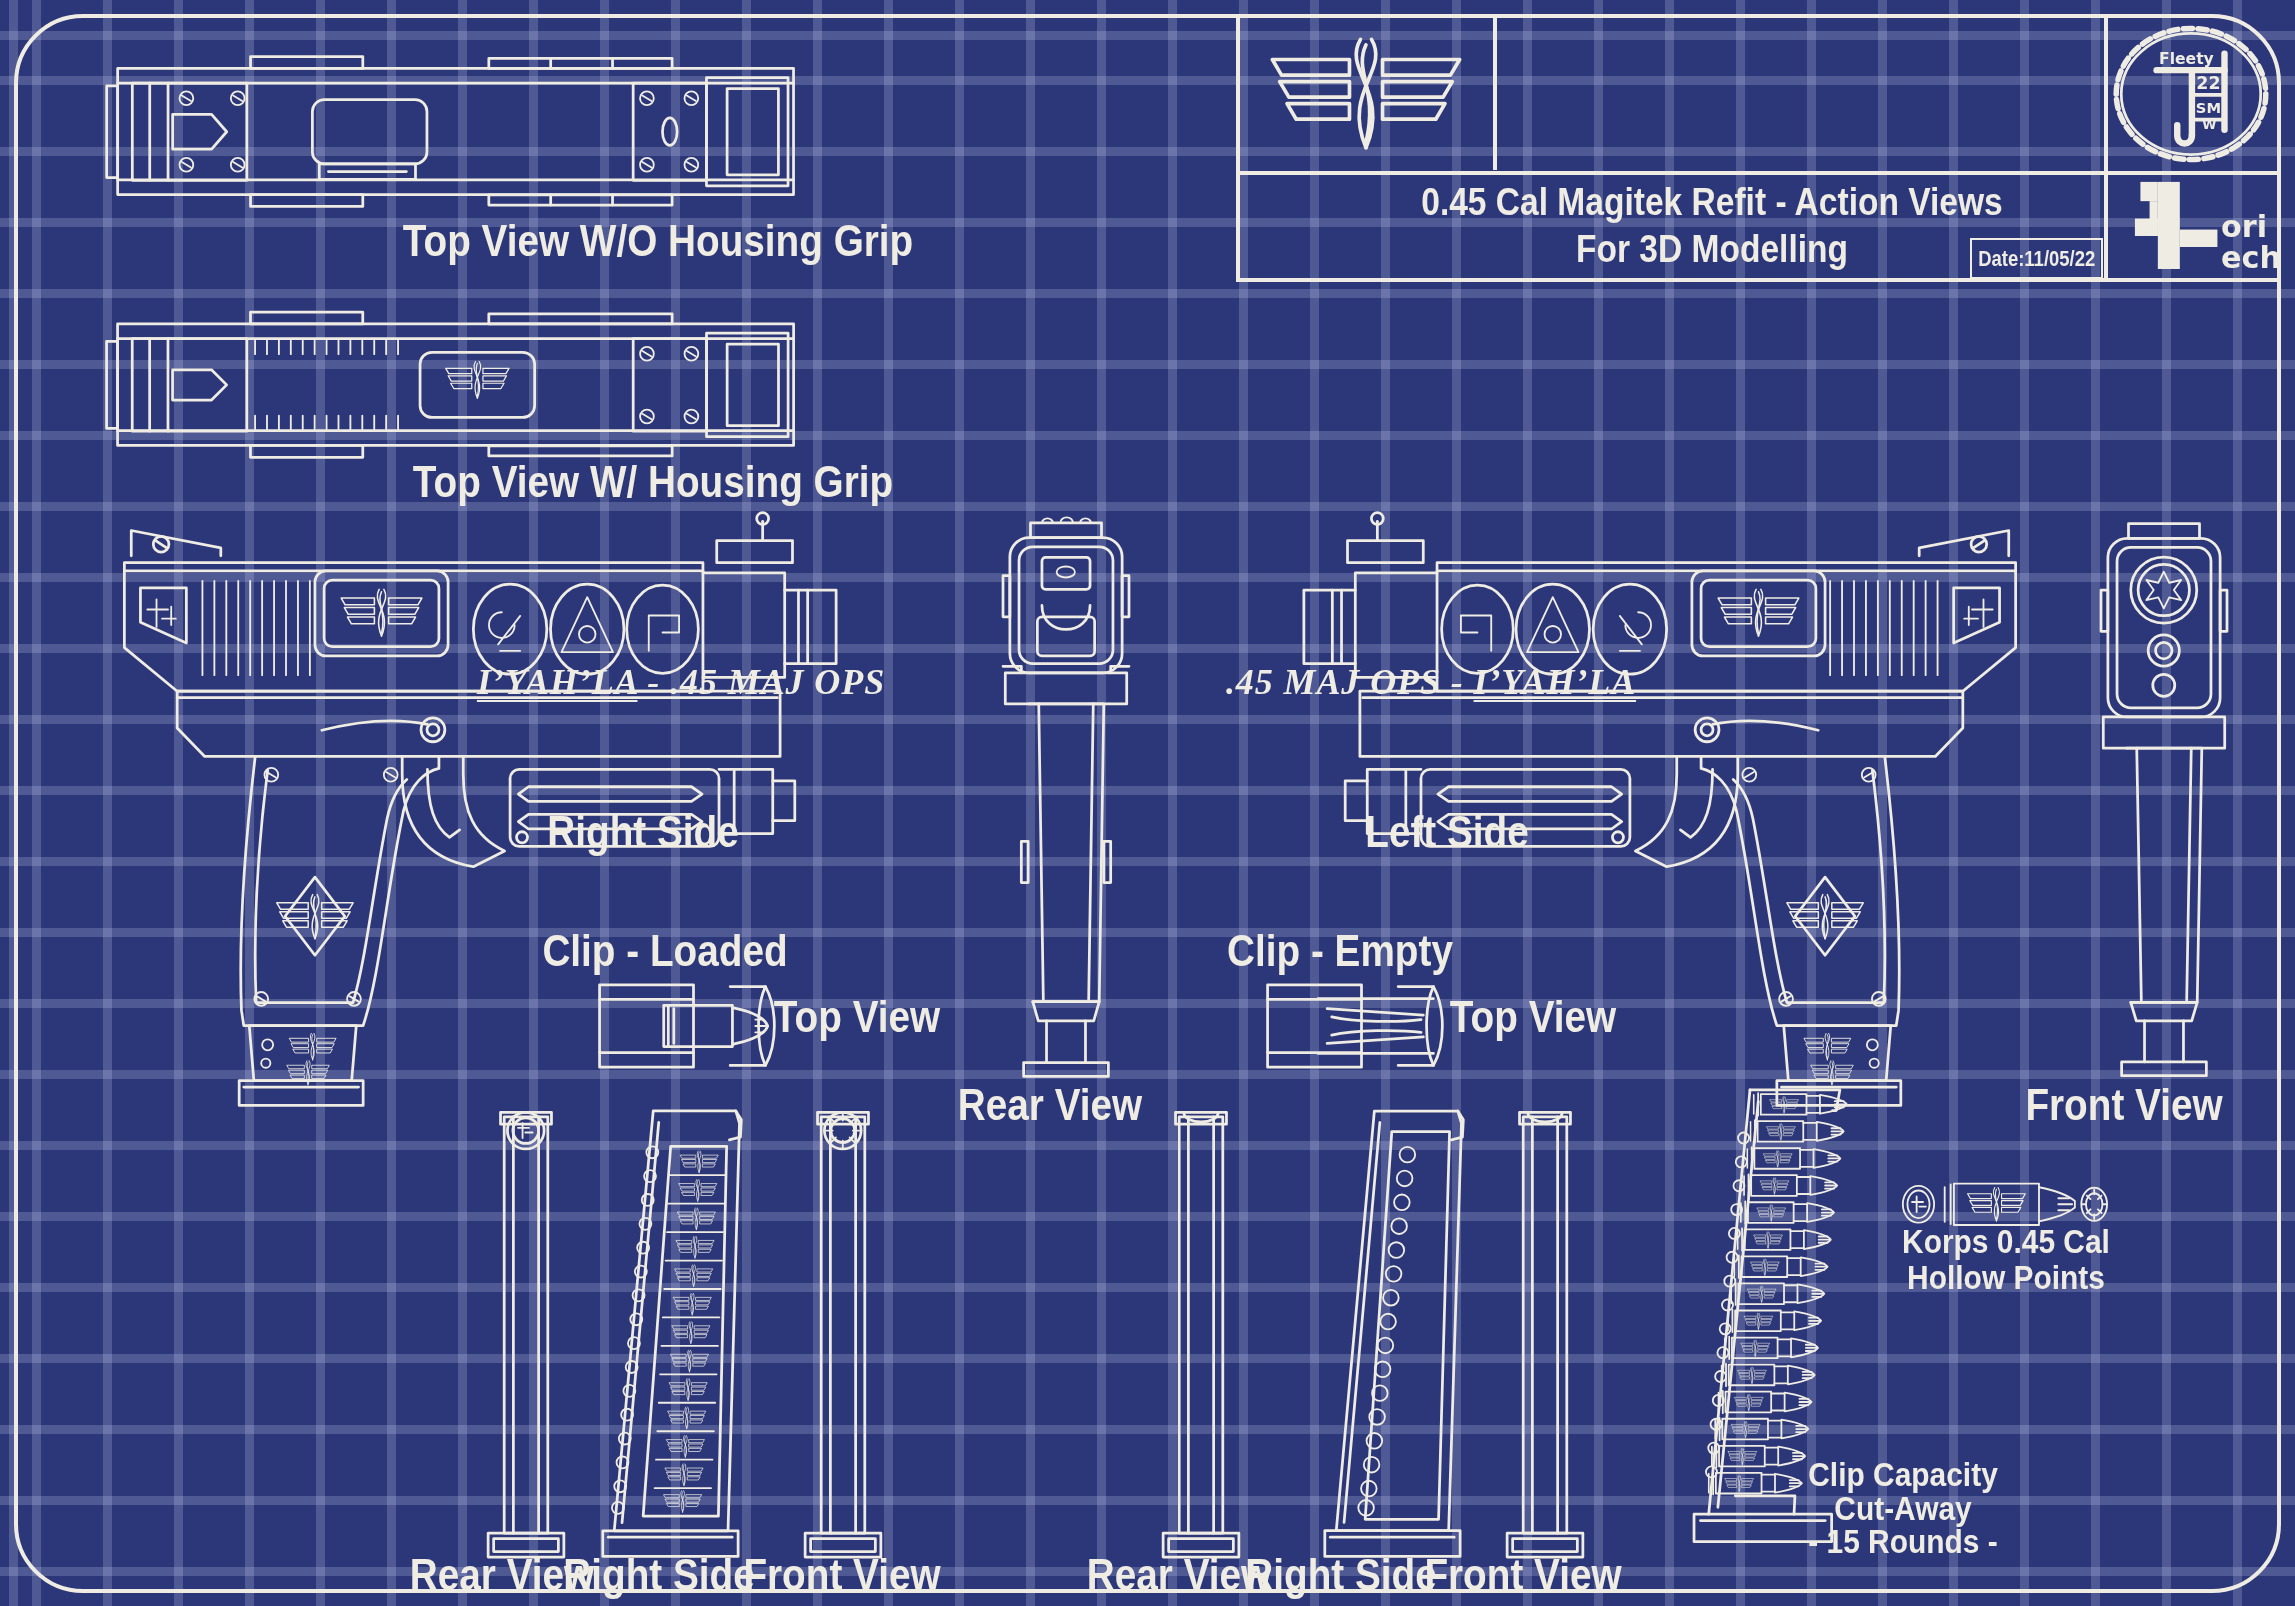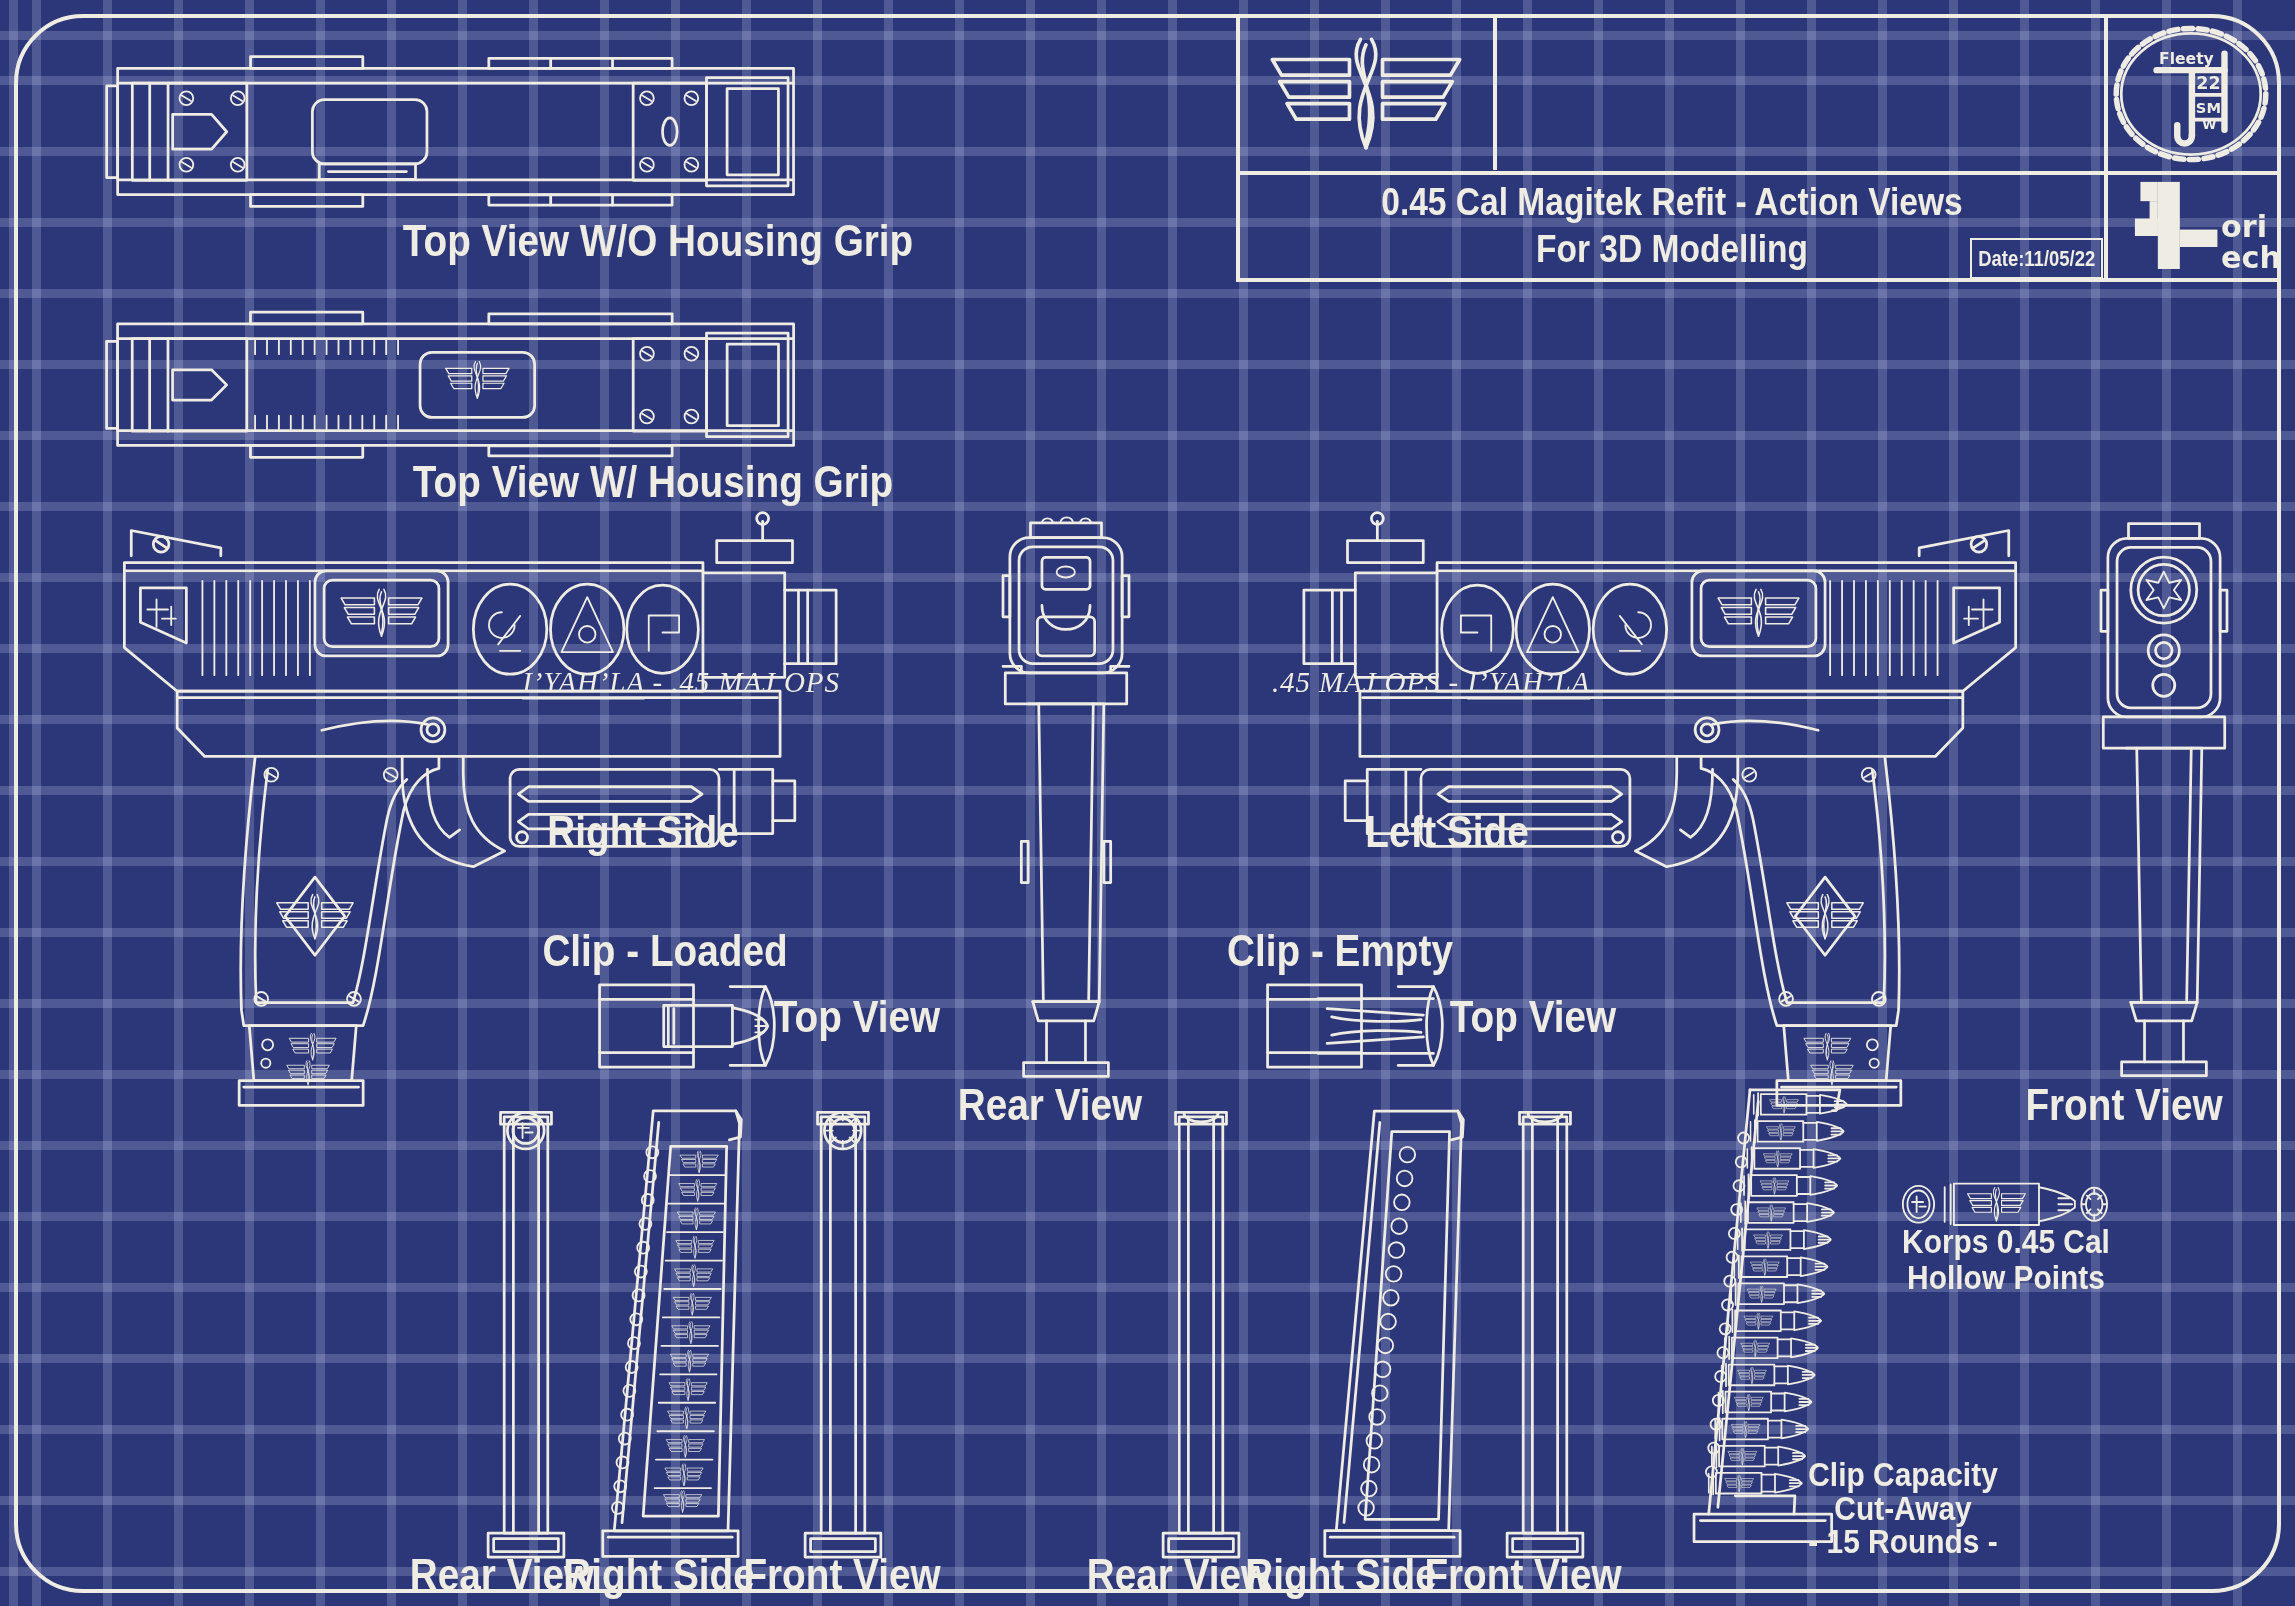--- a/index.html
+++ b/index.html
@@ -11,31 +11,31 @@
     background-position:32px 0, 0 40px;
     font-family:"Liberation Sans", sans-serif;
   }
   .frame{position:absolute;left:13.8px;top:13.8px;right:13.8px;bottom:13.8px;
     border:4.6px solid #efece3;border-radius:69px;}
   .lbl{position:absolute;color:#efece3;font-weight:bold;white-space:nowrap;
     transform:translate(-50%,-50%) scaleX(0.88);}
   .s96{font-size:44px;}
   .s74{font-size:34px;}
   .engr{position:absolute;color:#efece3;font-family:"Liberation Serif",serif;
-    font-style:italic;font-weight:normal;font-size:29px;letter-spacing:0.9px;white-space:nowrap;
+    font-style:italic;font-weight:bold;font-size:36px;letter-spacing:0.9px;white-space:nowrap;
     transform:translate(-50%,-50%);}
   .engr u{text-decoration-thickness:2.3px;text-underline-offset:5.5px;}
   .vline{position:absolute;width:3.7px;background:#efece3;}
   .hline{position:absolute;height:3.7px;background:#efece3;}
   .cellTitle{position:absolute;left:1493px;top:18.4px;width:611px;height:152px;
     display:flex;flex-direction:column;justify-content:center;text-align:center;}
   .cellTitle div{font-size:43px;line-height:50px;font-weight:bold;color:#efece3;
     transform:scaleX(0.86);}
   .cellSub{position:absolute;left:1240px;top:171px;width:864px;height:107px;
-    display:flex;flex-direction:column;justify-content:center;text-align:center;}
+    display:flex;flex-direction:column;justify-content:center;text-align:center;padding-left:40px;}
   .cellSub div{font-size:39px;line-height:47px;font-weight:bold;color:#efece3;
     transform:scaleX(0.86);}
   .dateBox{position:absolute;left:1970px;top:238px;width:129px;height:37px;
     border:2.8px solid #efece3;display:flex;align-items:center;justify-content:center;
     color:#efece3;font-weight:bold;font-size:22px;transform-origin:center;}
   .dateBox span{transform:scaleX(0.84);white-space:nowrap;}
   svg{position:absolute;overflow:visible;}
   .ln{stroke:#efece3;stroke-width:6;fill:none;stroke-linejoin:round;stroke-linecap:round;}
   .ln2{stroke:#efece3;stroke-width:4;fill:none;stroke-linejoin:round;stroke-linecap:round;}
   .fillink{fill:#efece3;stroke:none;}

